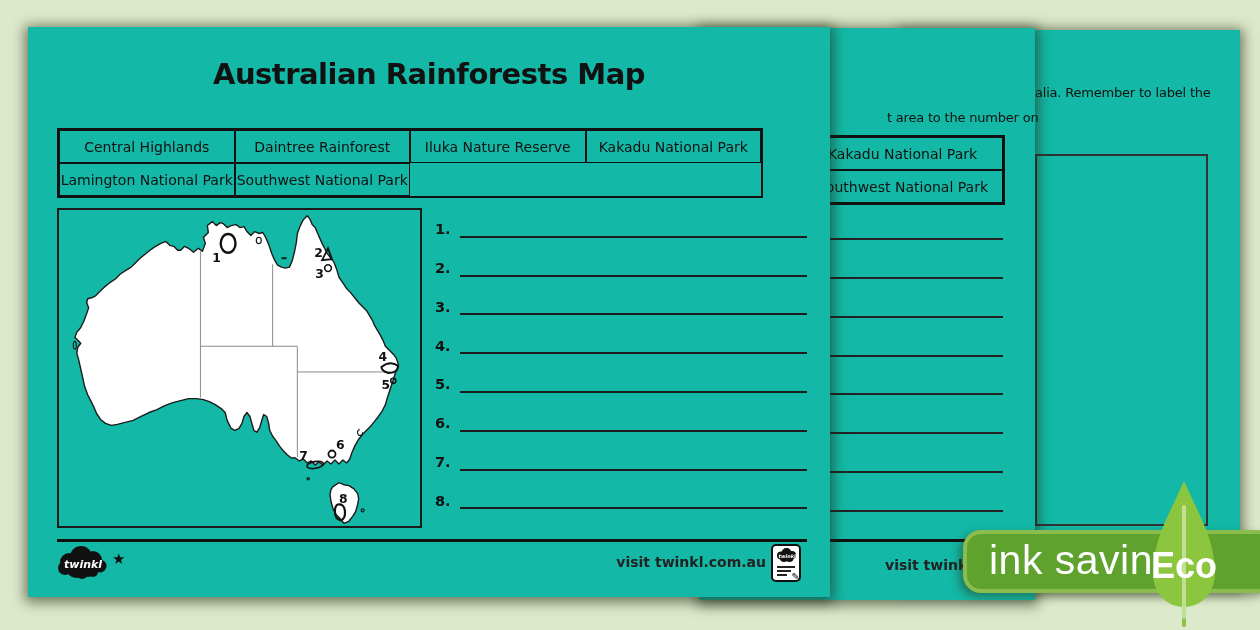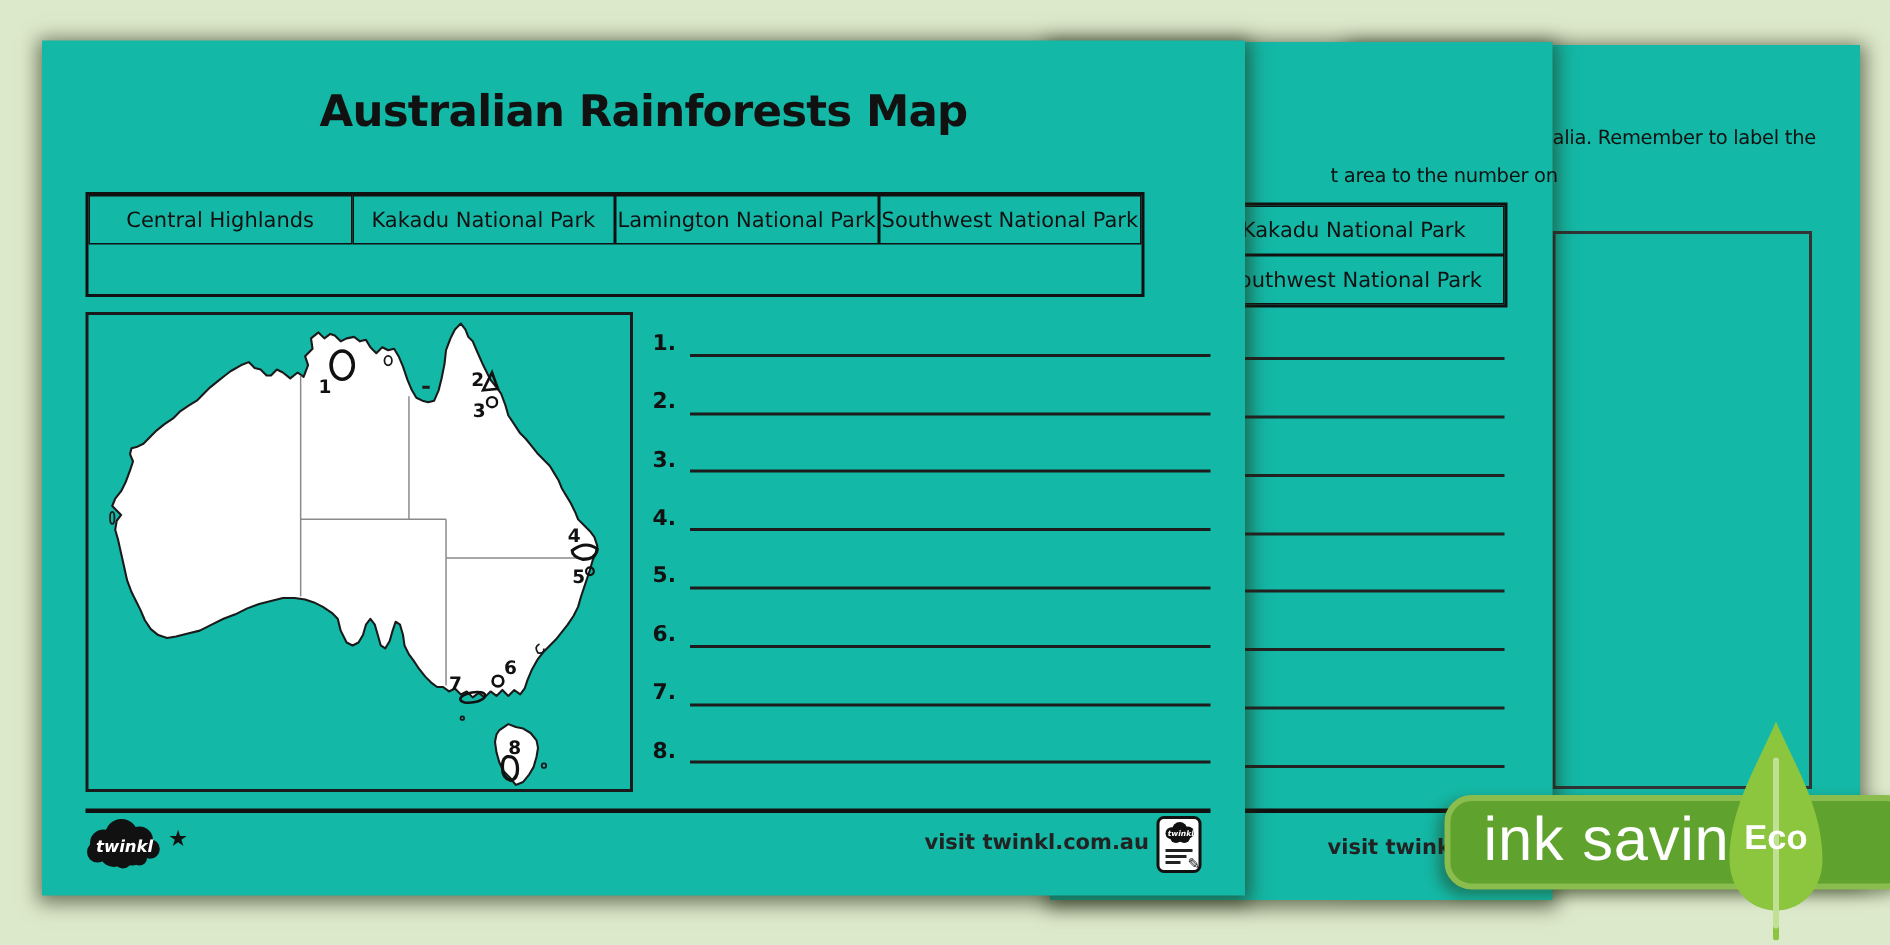--- a/index.html
+++ b/index.html
@@ -83,21 +83,21 @@
     box-shadow:-4px 4px 9px rgba(35,50,18,0.45);
     font-family:"Liberation Sans",sans-serif;
   }
   .eco-label{
     position:absolute;left:22px;top:50%;transform:translateY(-54%);
     color:#fff;font-size:41px;font-weight:500;letter-spacing:0.5px;white-space:nowrap;
   }
   .eco-leaf{position:absolute;left:1145px;top:477px;width:78px;height:150px;z-index:11;}
   .eco-text{
     position:absolute;left:1150px;top:545px;width:68px;text-align:center;z-index:12;
-    color:#fff;font-size:23px;font-weight:700;font-family:"Liberation Sans",sans-serif;
+    color:#fff;font-size:36px;font-weight:700;font-family:"Liberation Sans",sans-serif;
   }
 
   svg text.mnum{font-family:"DejaVu Sans",sans-serif;font-size:12.5px;font-weight:700;fill:#111;}
 </style>
 </head>
 <body>
 
 <div class="page" id="page3">
   <div class="instruction">alia. Remember to label the</div>
   <div class="bigbox"></div>
@@ -119,20 +119,22 @@
   <div class="p2line" style="top:482px"></div>
   <div class="footer-rule"></div>
   <div class="visit">visit twinkl.com.au</div>
 </div>
 
 <div class="page" id="page1">
   <div class="title">Australian Rainforests Map</div>
 
   <div class="wordbank">
     <div class="wb-cell">Central Highlands</div>
+    <div class="wb-cell">Daintree Rainforest</div>
+    <div class="wb-cell">Iluka Nature Reserve</div>
     <div class="wb-cell">Kakadu National Park</div>
     <div class="wb-cell">Lamington National Park</div>
     <div class="wb-cell">Southwest National Park</div>
   </div>
 
   <div class="mapbox">
     <svg width="361" height="316" viewBox="0 0 365 318">
 
       <path fill="#fff" stroke="#1a1a1a" stroke-width="1.4" stroke-linejoin="round" d="M96,37 L103,33 L108,31 L112,35 L116,36 L120,40 L123,40 L127,36 L131,38 L136,42 L141,38 L145,41 L148,33 L146,27 L151,22 L150,15 L155,11 L159,15 L163,12 L166,13 L170,17 L174,15 L179,14 L183,17 L187,16 L190,21 L194,25 L198,21 L202,23 L206,22 L209,27 L212,34 L215,43 L218,50 L221,55 L225,57 L229,58 L233,57 L236,50 L238,42 L240,32 L241,23 L244,15 L247,9 L251,5 L254,9 L256,14 L259,17 L262,24 L266,33 L269,39 L271,43 L275,48 L278,52 L281,60 L283,67 L287,73 L291,79 L295,83 L299,88 L303,93 L307,97 L311,101 L314,106 L317,111 L319,116 L322,121 L325,126 L328,132 L330,137 L334,141 L338,145 L341,149 L343,155 L342,160 L340,164 L338,171 L336,177 L334,183 L332,189 L330,196 L327,202 L323,208 L319,213 L315,218 L311,222 L307,226 L303,231 L299,238 L296,245 L294,251 L291,255 L287,252 L283,256 L279,252 L275,256 L271,253 L267,257 L263,254 L259,257 L255,253 L251,255 L247,251 L243,253 L239,250 L235,250 L231,247 L227,243 L223,238 L219,232 L216,228 L213,222 L212,215 L210,208 L207,206 L205,212 L203,219 L200,224 L197,222 L195,215 L193,208 L190,204 L187,208 L185,215 L182,220 L178,222 L174,220 L170,212 L168,204 L164,200 L158,196 L152,193 L146,191 L139,190 L131,190 L123,192 L115,194 L107,197 L99,201 L91,204 L83,208 L75,212 L67,214 L59,216 L53,217 L47,215 L42,211 L38,205 L35,198 L32,192 L29,186 L26,178 L24,169 L22,160 L20,151 L18,144 L19,138 L22,134 L19,131 L16,128 L18,123 L22,118 L25,112 L28,104 L30,98 L28,93 L29,89 L33,88 L37,86 L41,82 L46,77 L51,73 L57,69 L62,64 L68,60 L73,57 L77,53 L82,48 L87,44 L92,40 Z"></path>
 

